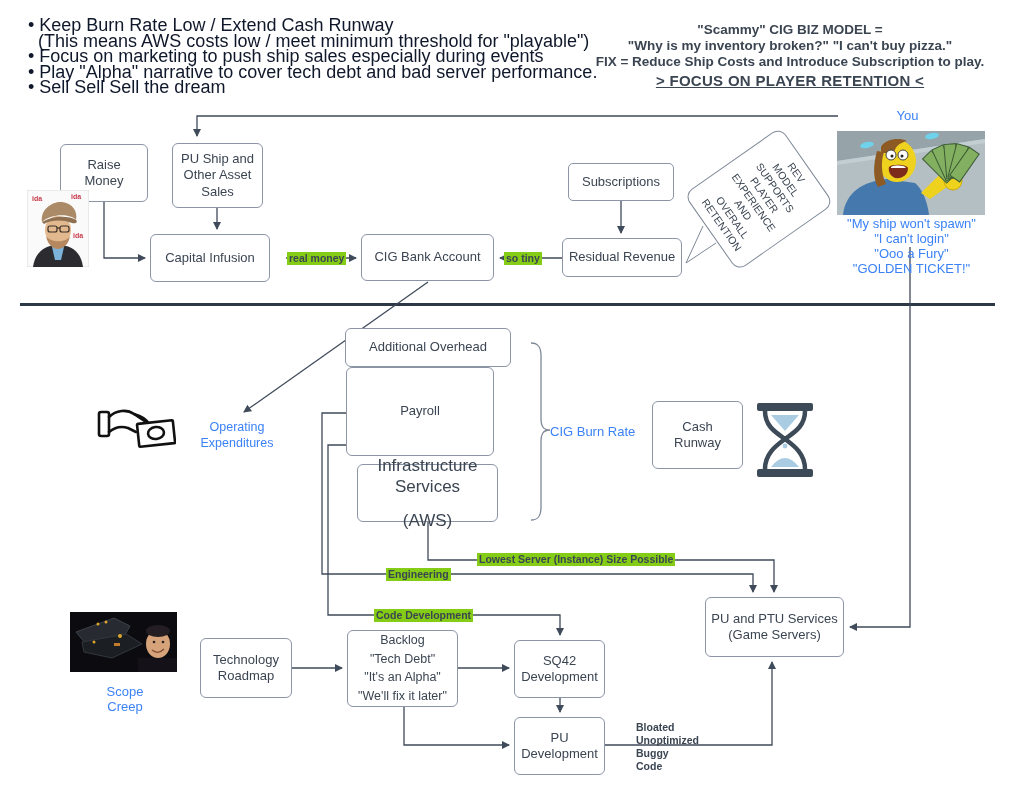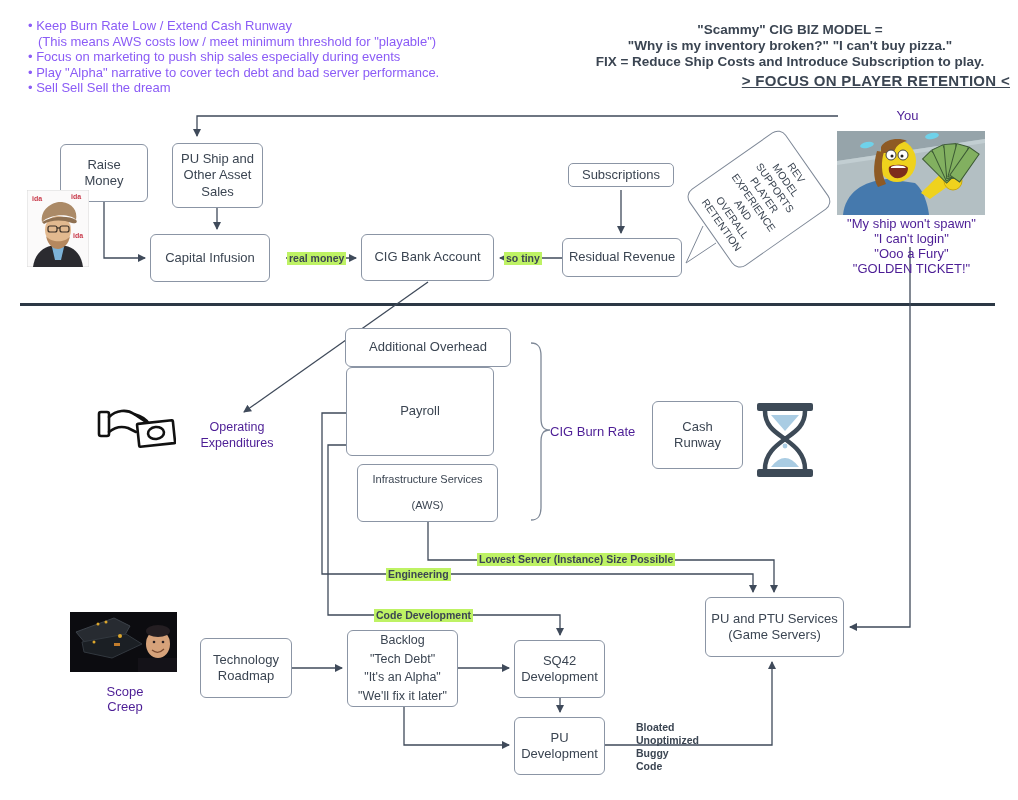--- a/index.html
+++ b/index.html
@@ -3,30 +3,30 @@
 <meta charset="utf-8">
 <style>
   html,body{margin:0;padding:0;background:#fff;}
   #canvas{position:relative;width:1018px;height:800px;background:#fff;overflow:hidden;
           font-family:"Liberation Sans",sans-serif;color:#3b4552;}
   .layer{position:absolute;left:0;top:0;}
   .node{position:absolute;border:1px solid #8b95a5;border-radius:6px;background:#fff;
         display:flex;flex-direction:column;align-items:center;justify-content:center;
         text-align:center;color:#3b4552;font-size:13px;line-height:1.24;padding:2px;box-sizing:border-box;z-index:3;}
   .node span{display:block;}
-  .edge-label{position:absolute;background:#bef264;color:#3b4552;font-weight:bold;
+  .edge-label{position:absolute;background:#84cc16;color:#3b4552;font-weight:bold;
               font-size:10.5px;line-height:1.25;padding:0 2px;z-index:4;}
-  .plain{position:absolute;color:#4c1d95;font-size:13px;line-height:1.18;text-align:center;z-index:4;}
+  .plain{position:absolute;color:#3b82f6;font-size:13px;line-height:1.18;text-align:center;z-index:4;}
   .plain span{display:block;}
-  .notes{position:absolute;left:28px;top:18px;font-size:13px;line-height:15.5px;
-         color:#8b5cf6;z-index:4;}
+  .notes{position:absolute;left:28px;top:18px;font-size:18px;line-height:15.5px;
+         color:#0f172a;z-index:4;}
   .notes .indent{padding-left:10px;}
   .headline{position:absolute;left:570px;top:22px;width:440px;text-align:center;
             font-weight:bold;font-size:13.5px;line-height:16px;color:#3b4552;z-index:4;}
-  .headline .big{font-size:15px;margin-top:3px;text-decoration:underline;letter-spacing:.3px;text-align:right;}
+  .headline .big{font-size:15px;margin-top:3px;text-decoration:underline;letter-spacing:.3px;}
   .divider{position:absolute;left:20px;top:303px;width:975px;height:3px;background:#2c3845;z-index:1;}
   .callout{position:absolute;left:712px;top:140px;transform:rotate(55deg);
            border:1px solid #7e8897;border-radius:10px;background:#fff;
            padding:6px 12px;font-size:10.5px;line-height:13px;text-align:center;
            color:#3b4552;z-index:3;}
   .callout span{display:block;}
   svg{display:block;}
 </style>
 </head>
 <body>
@@ -80,39 +80,39 @@
 
   <div class="node" style="left:60px;top:144px;width:88px;height:58px;">
     <span>Raise</span>
     <span>Money</span>
   </div>
   <div class="node" style="left:172px;top:143px;width:91px;height:65px;">
     <span>PU Ship and</span>
     <span>Other Asset</span>
     <span>Sales</span>
   </div>
-  <div class="node" style="left:568px;top:163px;width:106px;height:24px;border-radius:5px;align-items:center;">
+  <div class="node" style="left:568px;top:163px;width:106px;height:38px;border-radius:5px;align-items:center;">
     <span>Subscriptions</span>
   </div>
   <div class="node" style="left:150px;top:234px;width:120px;height:48px;">
     <span>Capital Infusion</span>
   </div>
   <div class="node" style="left:361px;top:234px;width:133px;height:47px;">
     <span>CIG Bank Account</span>
   </div>
   <div class="node" style="left:562px;top:238px;width:120px;height:39px;">
     <span>Residual Revenue</span>
   </div>
   <div class="node" style="left:345px;top:328px;width:166px;height:39px;">
     <span>Additional Overhead</span>
   </div>
   <div class="node" style="left:346px;top:367px;width:148px;height:89px;">
     <span>Payroll</span>
   </div>
-  <div class="node" style="left:357px;top:464px;width:141px;height:58px;font-size:11px;gap:12px;">
+  <div class="node" style="left:357px;top:464px;width:141px;height:58px;font-size:17px;gap:12px;">
     <span>Infrastructure Services</span>
     <span>(AWS)</span>
   </div>
   <div class="node" style="left:652px;top:401px;width:91px;height:68px;">
     <span>Cash</span>
     <span>Runway</span>
   </div>
   <div class="node" style="left:705px;top:597px;width:139px;height:60px;">
     <span>PU and PTU Services</span>
     <span>(Game Servers)</span>

